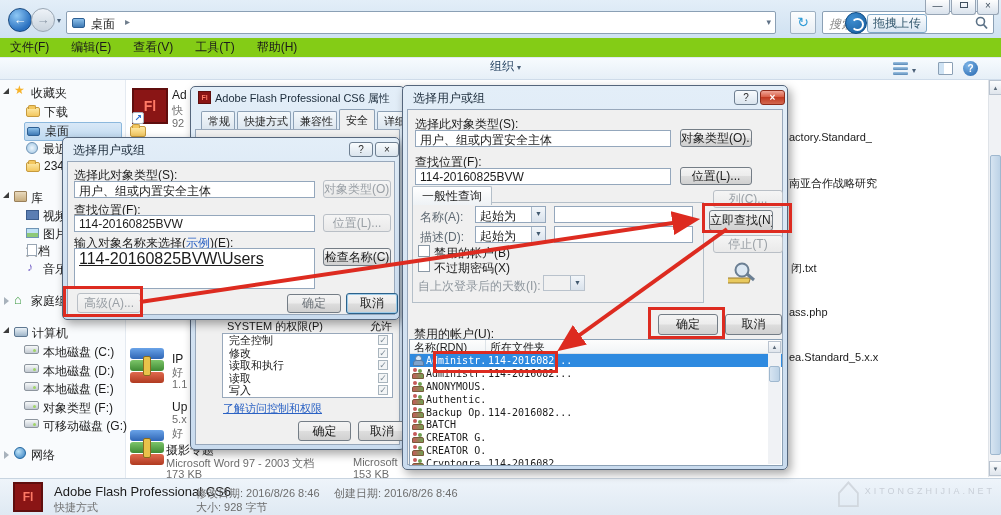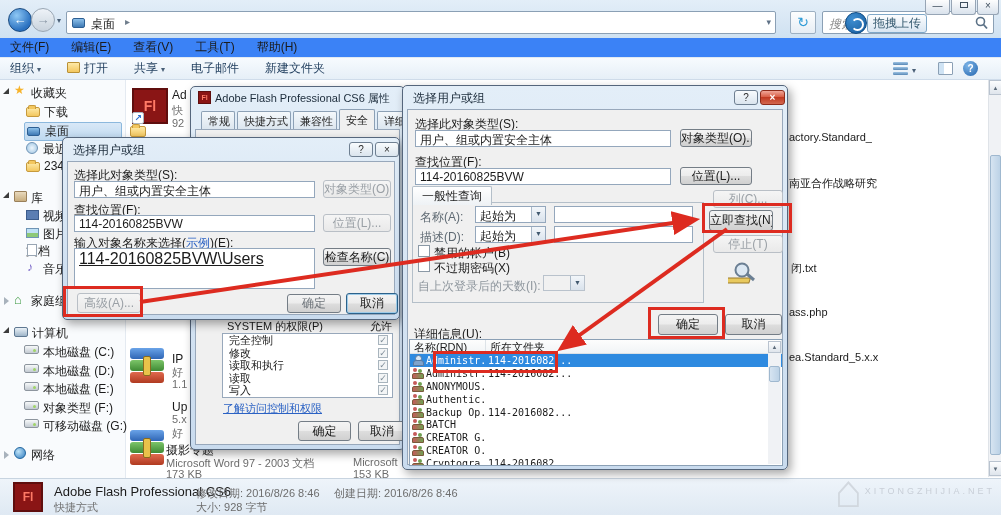--- a/index.html
+++ b/index.html
@@ -34,25 +34,25 @@
     border:2px solid #fff; border-left-color:transparent; border-radius:50%; }
   .upload-btn { position:absolute; left:44px; top:2px; width:60px; height:19px;
     background:linear-gradient(#fcfdfe,#d9e6f2); border:1px solid #7fa8c8; border-radius:3px;
     text-align:center; line-height:17px; color:#33586e; }
   .mag { position:absolute; right:5px; top:4px; }
   .winbtn { position:absolute; top:0; width:25px; height:15px; background:linear-gradient(#fdfdfd,#d9e2ec);
     border:1px solid #97a5b5; border-top:none; border-radius:0 0 3px 3px; text-align:center; line-height:12px;
     color:#41505f; font-size:10px; }
   .maxglyph { display:inline-block; width:8px; height:6px; border:1px solid #41505f; margin-bottom:1px; }
 
-  .menubar { position:absolute; left:0; top:38px; width:1001px; height:20px; background:#3b82f6;
+  .menubar { position:absolute; left:0; top:38px; width:1001px; height:20px; background:#84cc16;
     border-bottom:1px solid #e0e9f3; display:flex; align-items:center; gap:22px; padding-left:10px; }
   .toolbar { position:absolute; left:0; top:58px; width:1001px; height:22px;
     background:linear-gradient(#f7fbfe,#e6eff7); border-bottom:1px solid #cfdcea;
-    display:flex; align-items:center; gap:26px; padding-left:10px; color:#1e3c5c; }
+    display:flex; align-items:center; gap:26px; padding-left:10px; color:#1e3c5c;flex-direction:column; }
   .dd { font-size:8px; color:#4a6077; margin-left:3px; }
   .tb-open-ico { display:inline-block; width:13px; height:11px; margin-right:4px; vertical-align:-1px;
     background:linear-gradient(#fde9a7,#f3c75f); border:1px solid #b99135; border-radius:1px; }
   .view-ico { position:absolute; left:893px; top:62px; width:15px; height:13px; }
   .view-ico i { display:block; height:3px; margin-bottom:2px; background:linear-gradient(#9ec4e4,#5787b5); border-radius:1px; }
   .view-dd { position:absolute; left:912px; top:66px; font-size:8px; color:#4a6077; }
   .pane-ico { position:absolute; left:938px; top:62px; width:15px; height:13px; border:1px solid #8ba0b5;
     background:linear-gradient(90deg,#cfe3f4 40%,#fff 40%); border-radius:1px; }
   .help-ico { position:absolute; left:963px; top:61px; width:15px; height:15px; border-radius:50%;
     background:radial-gradient(circle at 35% 30%,#7fb6e8,#2264ad); color:#fff; font-weight:bold;
@@ -387,21 +387,21 @@
     <div class="btn dis" style="left:310px;top:149px;width:70px;height:18px;line-height:16px">停止(T)</div>
     <svg class="abs" style="left:325px;top:175px" width="34" height="26">
       <rect x="4" y="17" width="24" height="5" fill="#e8c95e" stroke="#9a7a2a" transform="skewX(-18)"></rect>
       <circle cx="14" cy="9" r="6.5" fill="#dce8f3" stroke="#6b7f93" stroke-width="2"></circle>
       <line x1="19" y1="13" x2="26" y2="19" stroke="#6b7f93" stroke-width="3"></line>
     </svg>
 
     <div class="btn" style="left:255px;top:228px;width:60px;height:21px;line-height:19px">确定</div>
     <div class="btn" style="left:322px;top:228px;width:57px;height:21px;line-height:19px">取消</div>
 
-    <div class="dlab" style="left:11px;top:240px">详细信息(U):</div>
+    <div class="dlab" style="left:11px;top:240px">禁用的帐户(U):</div>
     <div class="rlist" style="left:6px;top:253px;width:374px;height:127px">
       <div class="lhead">
         <span class="hc1">名称(RDN)</span>
         <span class="hc2">所在文件夹</span>
       </div>
       <div class="lrow sel">
           <span class="pico usr"></span>
           <span class="rname">Administr...</span>
           <span class="rfold">114-2016082...</span>
         </div>

